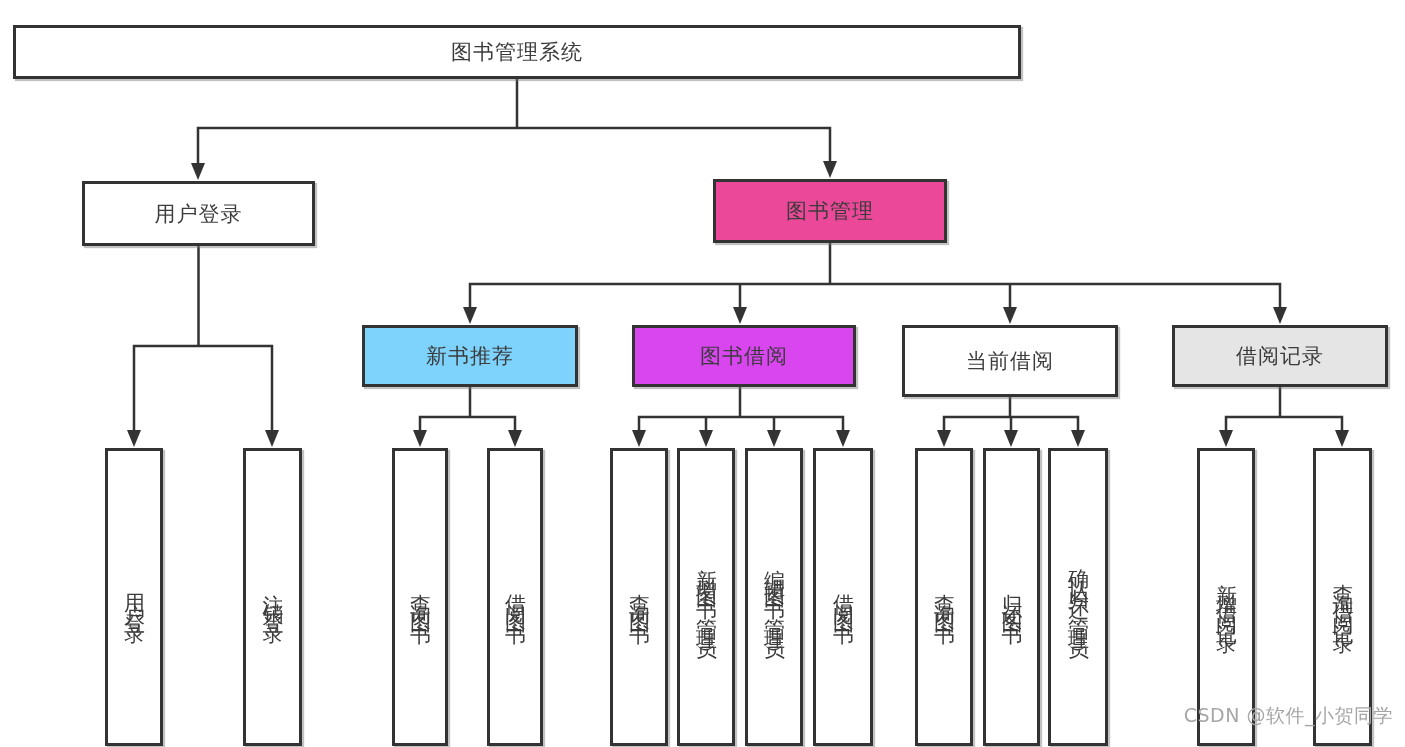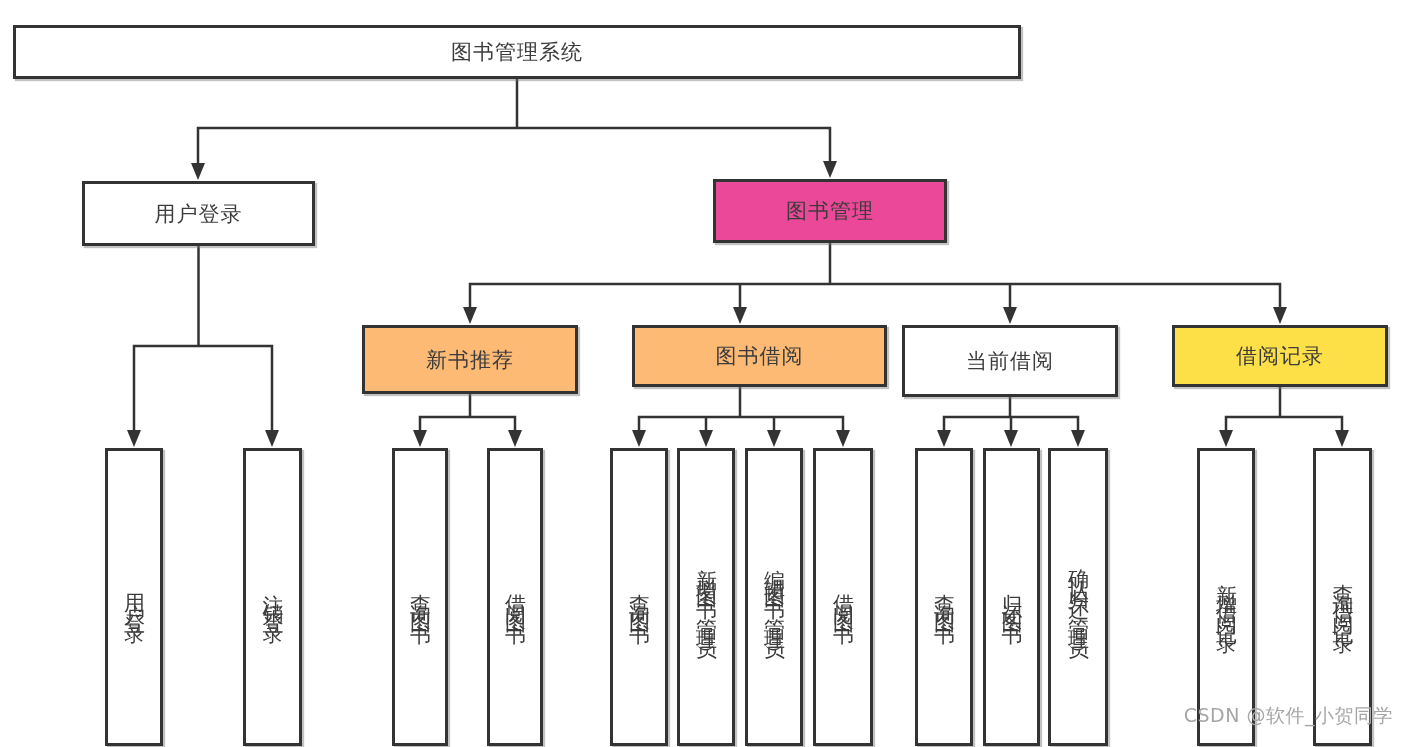--- a/index.html
+++ b/index.html
@@ -82,24 +82,24 @@
       <polygon points="1004,419 1018,419 1011,436" fill="#333333"></polygon>
       <polygon points="1071,419 1085,419 1078,436" fill="#333333"></polygon>
       <path d="M 1280 376 V 406 M 1226 406 H 1342 M 1226 406 V 421 M 1342 406 V 421" fill="none" stroke="#333333" stroke-width="2.5" stroke-linecap="square"></path>
       <polygon points="1219,419 1233,419 1226,436" fill="#333333"></polygon>
       <polygon points="1335,419 1349,419 1342,436" fill="#333333"></polygon>
     </svg>
   <div>
       <div class="node horiz" style="left: 13px; top: 14px; width: 1008px; height: 54px; border-color: rgb(51, 51, 51); color: rgb(60, 60, 60); background: rgb(255, 255, 255);">图书管理系统</div>
       <div class="node horiz" style="left: 82px; top: 170px; width: 233px; height: 65px; border-color: rgb(51, 51, 51); color: rgb(60, 60, 60); background: rgb(255, 255, 255);">用户登录</div>
       <div class="node horiz" style="left: 713px; top: 168px; width: 234px; height: 64px; border-color: rgb(51, 51, 51); color: rgb(60, 60, 60); background: #ec4899;">图书管理</div>
-      <div class="node horiz" style="left: 362px; top: 314px; width: 216px; height: 69px; border-color: rgb(51, 51, 51); color: rgb(60, 60, 60); background: #fdba74;">新书推荐</div>
-      <div class="node horiz" style="left: 632px; top: 314px; width: 255px; height: 62px; border-color: rgb(51, 51, 51); color: rgb(60, 60, 60); background: #fdba74;">图书借阅</div>
+      <div class="node horiz" style="left: 362px; top: 314px; width: 216px; height: 62px; border-color: rgb(51, 51, 51); color: rgb(60, 60, 60); background: #7dd3fc;">新书推荐</div>
+      <div class="node horiz" style="left: 632px; top: 314px; width: 224px; height: 62px; border-color: rgb(51, 51, 51); color: rgb(60, 60, 60); background: #d946ef;">图书借阅</div>
       <div class="node horiz" style="left: 902px; top: 314px; width: 216px; height: 72px; border-color: rgb(51, 51, 51); color: rgb(60, 60, 60); background: rgb(255, 255, 255);">当前借阅</div>
-      <div class="node horiz" style="left: 1172px; top: 314px; width: 216px; height: 62px; border-color: rgb(51, 51, 51); color: rgb(60, 60, 60); background: #fde047;">借阅记录</div>
+      <div class="node horiz" style="left: 1172px; top: 314px; width: 216px; height: 62px; border-color: rgb(51, 51, 51); color: rgb(60, 60, 60); background: #e5e5e5;">借阅记录</div>
       <div class="node vert" style="left: 105px; top: 437px; width: 58px; height: 298px; border-color: rgb(51, 51, 51); color: rgb(60, 60, 60); background: rgb(255, 255, 255);">用户登录</div>
       <div class="node vert" style="left: 243px; top: 437px; width: 59px; height: 298px; border-color: rgb(51, 51, 51); color: rgb(60, 60, 60); background: rgb(255, 255, 255);">注销登录</div>
       <div class="node vert" style="left: 392px; top: 437px; width: 56px; height: 298px; border-color: rgb(51, 51, 51); color: rgb(60, 60, 60); background: rgb(255, 255, 255);">查询图书</div>
       <div class="node vert" style="left: 487px; top: 437px; width: 56px; height: 298px; border-color: rgb(51, 51, 51); color: rgb(60, 60, 60); background: rgb(255, 255, 255);">借阅图书</div>
       <div class="node vert" style="left: 610px; top: 437px; width: 58px; height: 298px; border-color: rgb(51, 51, 51); color: rgb(60, 60, 60); background: rgb(255, 255, 255);">查询图书</div>
       <div class="node vert" style="left: 677px; top: 437px; width: 58px; height: 298px; border-color: rgb(51, 51, 51); color: rgb(60, 60, 60); background: rgb(255, 255, 255);">新增图书（管理员）</div>
       <div class="node vert" style="left: 745px; top: 437px; width: 58px; height: 298px; border-color: rgb(51, 51, 51); color: rgb(60, 60, 60); background: rgb(255, 255, 255);">编辑图书（管理员）</div>
       <div class="node vert" style="left: 813px; top: 437px; width: 60px; height: 298px; border-color: rgb(51, 51, 51); color: rgb(60, 60, 60); background: rgb(255, 255, 255);">借阅图书</div>
       <div class="node vert" style="left: 915px; top: 437px; width: 58px; height: 298px; border-color: rgb(51, 51, 51); color: rgb(60, 60, 60); background: rgb(255, 255, 255);">查询图书</div>
       <div class="node vert" style="left: 983px; top: 437px; width: 57px; height: 298px; border-color: rgb(51, 51, 51); color: rgb(60, 60, 60); background: rgb(255, 255, 255);">归还图书</div>

